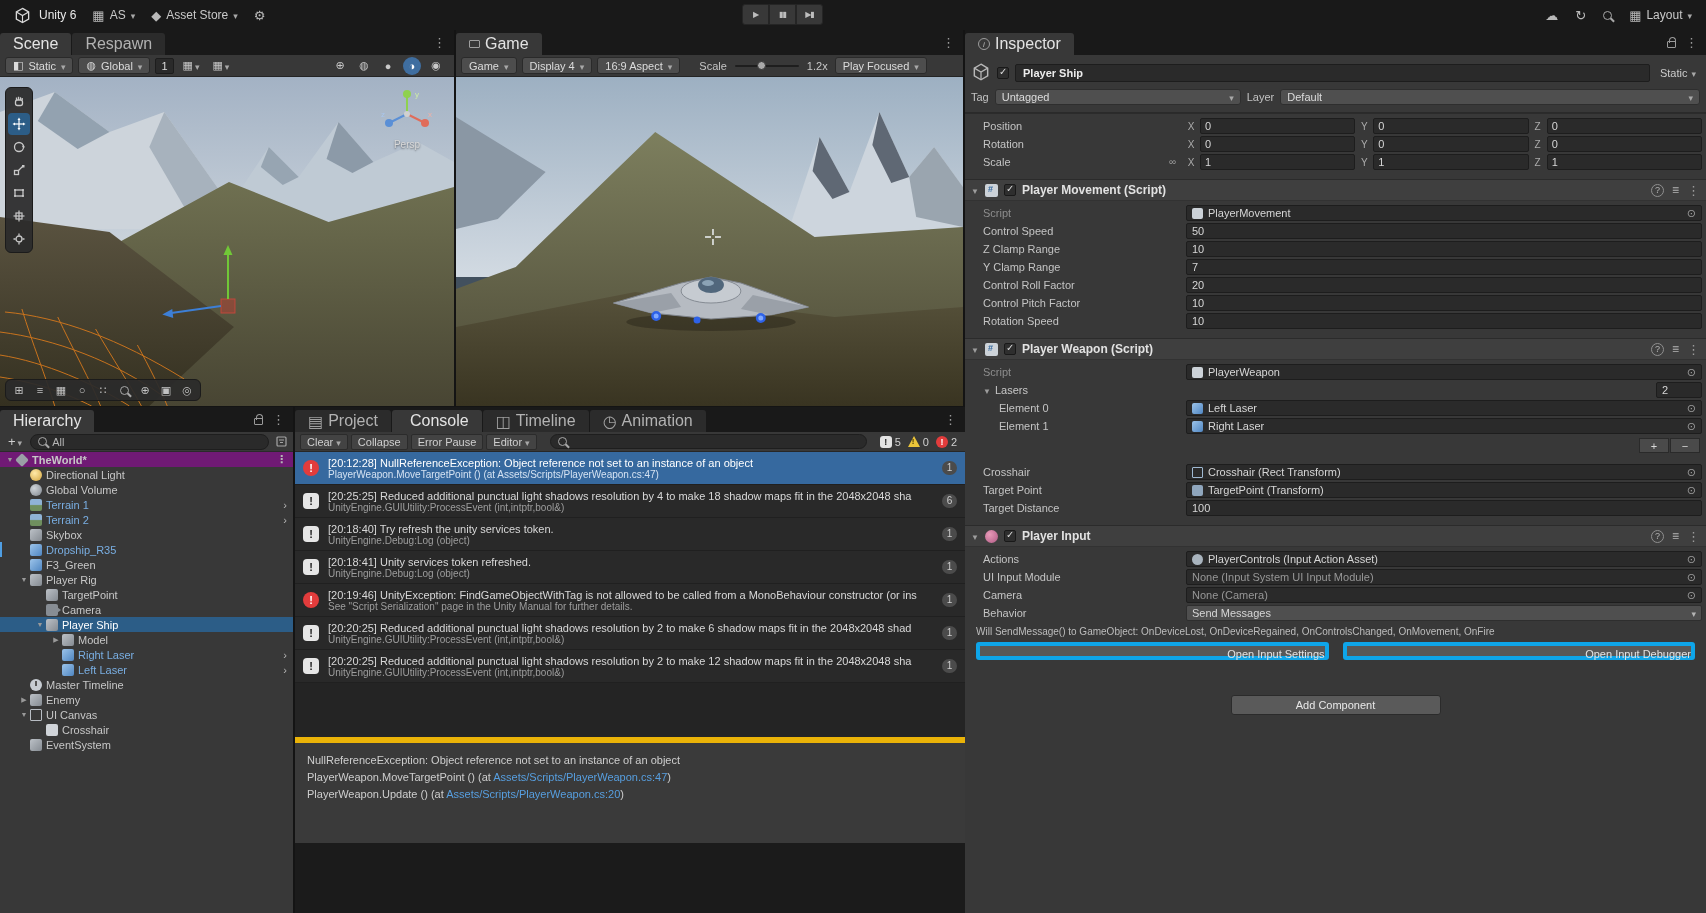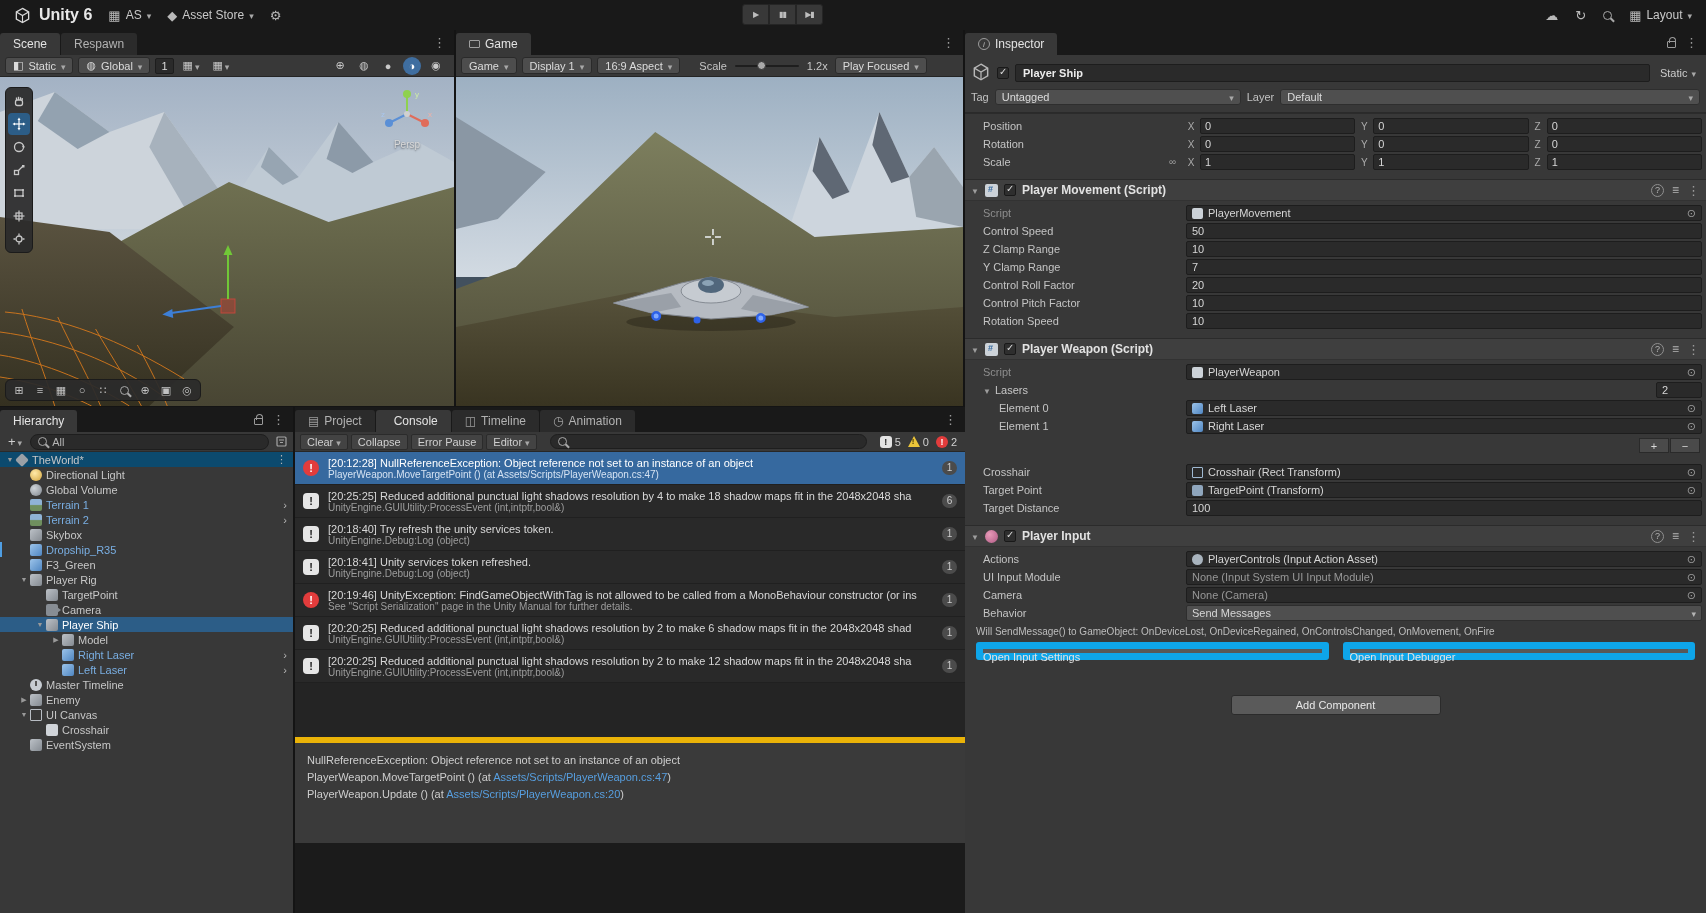--- a/index.html
+++ b/index.html
@@ -3,37 +3,37 @@
 <meta charset="utf-8">
 <style>
   *{box-sizing:border-box;margin:0;padding:0}
   html,body{width:1706px;height:913px;background:#191919;overflow:hidden}
   body{font-family:"Liberation Sans","DejaVu Sans",sans-serif;font-size:11px;color:#c7c7c7;-webkit-font-smoothing:antialiased}
   #app{position:relative;width:1706px;height:913px;background:#282828}
 
   
   .topbar{position:absolute;left:0;top:0;width:1706px;height:30px;background:#191919;display:flex;align-items:center;padding:0 14px;z-index:50}
   .tb-left{display:flex;align-items:center;gap:16px}
-  .u-title{font-weight:bold;font-size:16px;color:#e8e8e8;margin-left:-8px}
+  .u-title{font-weight:normal;font-size:12px;color:#e8e8e8;margin-left:-8px}
   .tb-item{display:flex;align-items:center;gap:5px;color:#c9c9c9;font-size:12px;cursor:default}
   .tb-ic{color:#b9b9b9;font-size:13px;line-height:1}
   .caret::after{content:"▾";font-size:9px;color:#a8a8a8}
   .playbar{position:absolute;left:742px;top:4px;display:flex}
   .pbtn{width:27px;height:21px;background:#383838;border:1px solid #252525;color:#bdbdbd;font-size:8px;display:flex;align-items:center;justify-content:center;letter-spacing:-1px}
   .pbtn:first-child{border-radius:3px 0 0 3px}.pbtn:last-child{border-radius:0 3px 3px 0}
   .tb-right{margin-left:auto;display:flex;align-items:center;gap:17px}
   .mag{width:9px;height:9px;border:1.6px solid #a8a8a8;border-radius:50%;position:relative;flex:none}
   .mag::after{content:"";position:absolute;width:5px;height:1.6px;background:#a8a8a8;transform:rotate(45deg);right:-4px;bottom:-2px}
   .u-logo svg{display:block}
 
   
   .panel{position:absolute;background:#383838}
   .tabs{height:25px;background:#191919;display:flex;align-items:stretch}
   .tabrow{display:flex}
-  .tab{display:flex;align-items:center;gap:5px;padding:0 13px;background:#2b2b2b;color:#b2b2b2;font-size:12px;margin-top:3px;margin-right:1px;border-radius:3px 3px 0 0}
+  .tab{display:flex;align-items:center;gap:5px;padding:0 13px;background:#2b2b2b;color:#b2b2b2;font-size:16px;margin-top:3px;margin-right:1px;border-radius:3px 3px 0 0}
   .tab.active{background:#383838;color:#e3e3e3}
   .strip-right{margin-left:auto;display:flex;align-items:center;gap:9px;padding-right:8px;color:#9a9a9a}
   .kebab::after{content:"⋮";font-size:13px;color:#9a9a9a}
   .lockic{width:9px;height:7px;border:1.4px solid #9a9a9a;border-radius:1px;position:relative;margin-top:4px}
   .lockic::before{content:"";position:absolute;left:1px;top:-5px;width:5px;height:5px;border:1.4px solid #9a9a9a;border-bottom:none;border-radius:4px 4px 0 0}
   .vtoolbar{height:22px;background:#383838;border-bottom:1px solid #242424;display:flex;align-items:center;padding:0 5px;gap:5px;font-size:11px}
   .dd{background:#4d4d4d;border:1px solid #2a2a2a;border-radius:3px;height:17px;padding:0 7px;display:inline-flex;align-items:center;gap:5px;color:#dcdcdc;white-space:nowrap}
   .toolfield{height:16px;background:#2a2a2a;border:1px solid #1d1d1d;border-radius:2px;padding:0 5px;color:#dcdcdc;display:inline-flex;align-items:center}
   .ibtn{height:17px;padding:0 4px;display:inline-flex;align-items:center;gap:2px;border-radius:3px;color:#c5c5c5}
   .tgl{width:18px;height:18px;border-radius:50%;display:inline-flex;align-items:center;justify-content:center;color:#c9c9c9;font-size:11px}
@@ -56,21 +56,21 @@
   .knob{position:absolute;left:22px;top:-4px;width:9px;height:9px;border-radius:50%;background:#a9a9a9;border:1px solid #333}
   .tab-mon{width:11px;height:8px;border:1.4px solid #9f9f9f;border-radius:1px}
 
   
   .hier-panel{left:0;top:406px;width:295px;height:507px;border-top:1px solid #141414;border-right:2px solid #141414}
   .h-toolbar{height:20px;background:#383838;border-bottom:1px solid #2a2a2a;display:flex;align-items:center;gap:5px;padding:0 5px}
   .plusbtn{display:inline-flex;align-items:center;gap:2px;color:#d0d0d0;font-size:13px;padding:0 3px}
   .search{flex:1;height:16px;background:#2a2a2a;border:1px solid #1e1e1e;border-radius:8px;display:flex;align-items:center;padding:0 7px;gap:5px;color:#b5b5b5}
   .h-rows{position:absolute;left:0;right:0;top:45px;bottom:0;background:#383838;overflow:hidden}
   .h-row{height:15px;display:flex;align-items:center;font-size:11px;white-space:nowrap}
-  .h-row.scene{background:#0c4a6e;font-weight:normal}
+  .h-row.scene{background:#701a75;font-weight:bold}
   .h-row.sel{background:#2c5d87;color:#fff}
   .h-row.mark{box-shadow:inset 2px 0 0 #4f9ee3}
   .d0{padding-left:4px}.d1{padding-left:18px}.d2{padding-left:34px}.d3{padding-left:50px}
   .h-arrow{width:12px;font-size:7px;color:#999;text-align:center;flex:none}
   .h-icon{width:12px;height:12px;margin-right:4px;flex:none;border-radius:2px;position:relative}
   .ic-scene{background:#9aa0a6;transform:rotate(45deg) scale(.8)}
   .ic-cube{background:linear-gradient(135deg,#bcc1c7,#858b92)}
   .ic-cube-blue{background:linear-gradient(135deg,#9cc4ea,#4f86c2)}
   .ic-light{background:radial-gradient(circle at 40% 35%,#ffe9a8,#d2a53e);border-radius:50%}
   .ic-vol{background:radial-gradient(circle at 35% 35%,#cfd4d9,#7d848c);border-radius:50%}
@@ -166,21 +166,21 @@
   .fi.fi-input{display:inline-block;background:#a9b4be;border-radius:50%}
   .ax{width:10px;text-align:center;color:#ababab;font-size:10px;flex:none}
   .vval{flex:1;height:16px;background:#2a2a2a;border:1px solid #1d1d1d;border-radius:2px;padding:0 4px;color:#d6d6d6;min-width:0;display:flex;align-items:center}
   .linkico{position:absolute;left:204px;top:42px;color:#9a9a9a;font-size:10px}
   .size-field{margin-left:auto;width:46px;height:16px;background:#2a2a2a;border:1px solid #1d1d1d;border-radius:2px;padding:0 5px;color:#d6d6d6;display:flex;align-items:center}
   .pm-btns{display:flex;justify-content:flex-end;gap:1px;padding:3px 2px 2px 0}
   .sqbtn{width:30px;height:15px;background:#4a4a4a;border:1px solid #2a2a2a;color:#d8d8d8;display:flex;align-items:center;justify-content:center;font-size:11px}
   .gap8{height:8px}
   .note{font-size:10px;color:#bdbdbd;padding:4px 7px 3px 7px;white-space:nowrap;overflow:hidden}
   .btn-row{display:flex;gap:14px;padding:2px 7px 9px 7px}
-  .btn{flex:1;height:18px;background:#585858;border:7px solid #0ea5e9;border-radius:3px;text-align:left;line-height:16px;color:#e2e2e2}
+  .btn{flex:1;height:18px;background:#585858;border:4px solid #0ea5e9;border-radius:3px;text-align:right;line-height:16px;color:#e2e2e2}
   .addc-row{display:flex;justify-content:center;padding:18px 0}
   .addc{width:210px;height:20px;background:#5a5a5a;border:1px solid #2b2b2b;border-radius:3px;text-align:center;line-height:18px;color:#e8e8e8}
   .info-ic{width:12px;height:12px;border:1px solid #9d9d9d;border-radius:50%;font-size:8px;color:#b8b8b8;display:inline-flex;align-items:center;justify-content:center;font-style:italic}
   .info-ic::after{content:"i"}
 </style>
 </head>
 <body>
 
 <div id="app">
 
@@ -420,21 +420,21 @@
       <div class="strip-right">
           <span class="kebab"></span>
         </div>
     </div>
     <div class="vtoolbar">
       <span class="dd">
           <span>Game</span>
           <span class="caret"></span>
         </span>
       <span class="dd">
-          <span>Display 1</span>
+          <span>Display 4</span>
           <span class="caret"></span>
         </span>
       <span class="dd">
           <span>16:9 Aspect</span>
           <span class="caret"></span>
         </span>
       <span style="margin-left:14px;color:#c5c5c5">Scale</span>
       <span class="slider">
           <span class="knob"></span>
         </span>

